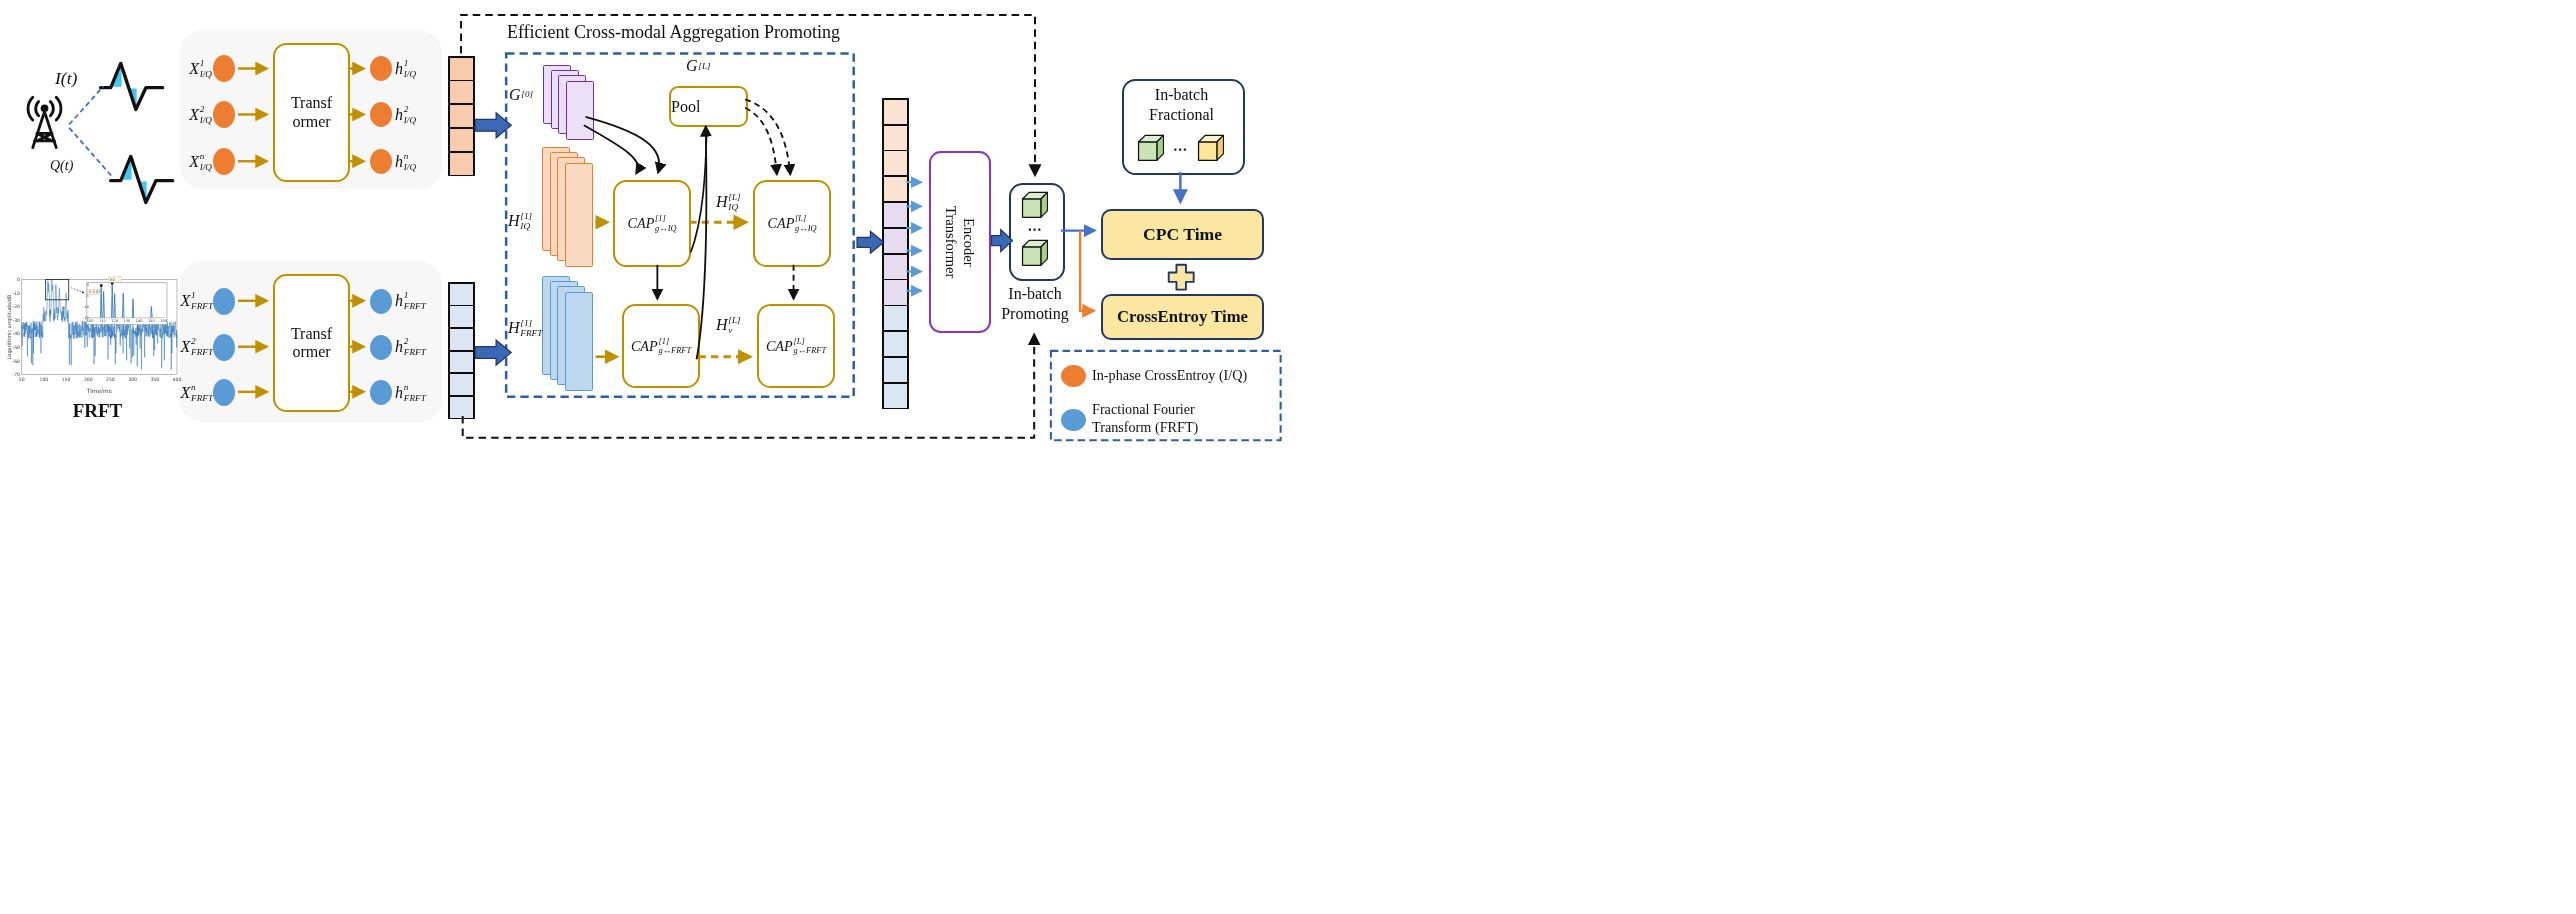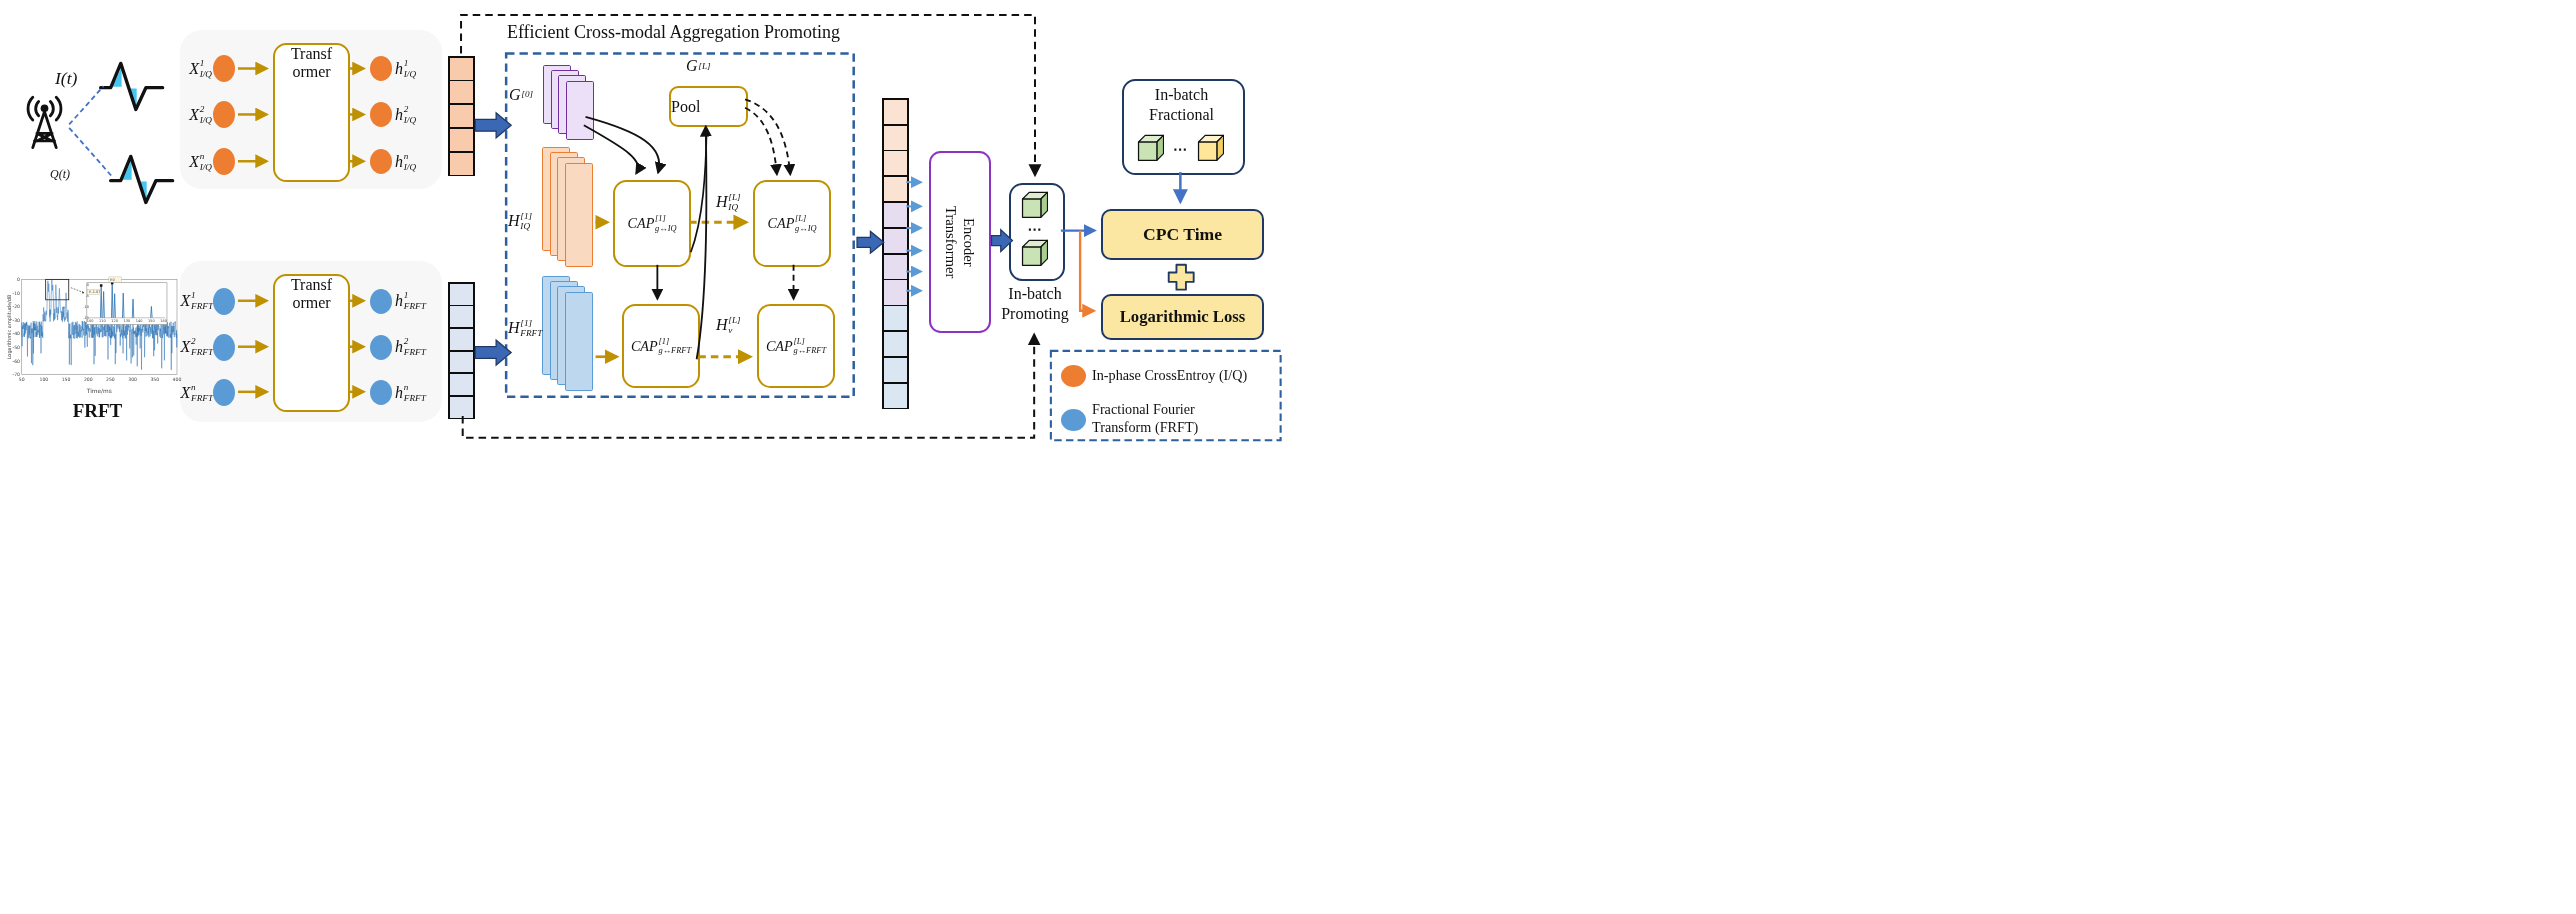--- a/index.html
+++ b/index.html
@@ -6,21 +6,21 @@
   #stage{position:relative;width:1288px;height:457px;background:#fff;overflow:hidden;
          font-family:"Liberation Serif",serif;color:#111;}
   .abs{position:absolute;}
   #wires{position:absolute;left:0;top:0;width:1288px;height:457px;pointer-events:none;z-index:40;}
 
   
   .gpanel{background:#f7f7f7;border-radius:22px;z-index:1;}
 
   
   .goldbox{background:#fff;border:2.5px solid #bf9000;border-radius:13.4px;display:flex;
-           flex-direction:column;align-items:center;z-index:5;}
+           flex-direction:column;align-items:center;justify-content:center;z-index:5;}
   .goldbox span{font-size:16px;line-height:1.15;}
 
   
   .m{display:inline-flex;align-items:center;font-style:italic;font-size:16px;line-height:1;white-space:nowrap;}
   .m .ss{display:inline-flex;flex-direction:column;justify-content:center;font-size:9.2px;line-height:1.1;margin-left:0.8px;}
   .m.cap{font-size:14.2px;}
   .m.cap .ss{font-size:8.4px;}
   .rowlab{display:flex;align-items:center;z-index:6;}
   .right{justify-content:flex-end;}
 
@@ -72,21 +72,21 @@
     <path d="M29,21 L15,64 M29,21 L43,64 M20,47 L38,47 M17,56 L41,56 M20,47 L38,56 M38,47 L20,56" stroke="#111" stroke-width="3.4" fill="none" stroke-linecap="round"></path>
     <path d="M22,9 A12,12 0 0,0 22,26" stroke="#111" stroke-width="3.4" fill="none" stroke-linecap="round"></path>
     <path d="M15,4  A19,19 0 0,0 15,31" stroke="#111" stroke-width="3.4" fill="none" stroke-linecap="round"></path>
     <path d="M36,9 A12,12 0 0,1 36,26" stroke="#111" stroke-width="3.4" fill="none" stroke-linecap="round"></path>
     <path d="M43,4  A19,19 0 0,1 43,31" stroke="#111" stroke-width="3.4" fill="none" stroke-linecap="round"></path>
   </svg>
 
   <div class="abs m" style="left:55px;top:70px;font-size:17.6px;z-index:6">
       <span>I(t)</span>
     </div>
-  <div class="abs m" style="left:50px;top:168px;font-size:12px;z-index:6">
+  <div class="abs m" style="left:50px;top:159px;font-size:14px;z-index:6">
       <span>Q(t)</span>
     </div>
 
   <svg class="abs" style="left:99px;top:59px;z-index:6" width="72" height="54" viewBox="0 0 86 64">
     <polygon points="16,33 27,33 27,9" fill="#45c6f0"></polygon>
     <polygon points="34,35 45,35 45,57" fill="#45c6f0"></polygon>
     <path d="M2,34 L14,34 L26,5 L44,60 L56,34 L76,34" stroke="#111" stroke-width="4" fill="none" stroke-linecap="round" stroke-linejoin="round"></path>
   </svg>
   <svg class="abs" style="left:109px;top:152px;z-index:6" width="72" height="54" viewBox="0 0 86 64">
     <polygon points="16,33 27,33 27,9" fill="#45c6f0"></polygon>
@@ -475,21 +475,21 @@
     <polygon points="3,12 25,12 25,34 3,34" fill="#ffe699" stroke="#111" stroke-width="1.5" stroke-linejoin="round"></polygon>
   </svg>
 
   <div class="abs lossbox" style="left:1101px;top:209px;width:159px;height:47px;">
       <span>CPC Time</span>
     </div>
   <svg class="abs" style="left:1167px;top:263px;z-index:6" width="28.4" height="28.4" viewBox="0 0 33 33">
     <polygon points="11,2 22,2 22,11 31,11 31,22 22,22 22,31 11,31 11,22 2,22 2,11 11,11" fill="#fbe7a1" stroke="#1f3864" stroke-width="2.2" stroke-linejoin="round"></polygon>
   </svg>
   <div class="abs lossbox" style="left:1101px;top:294px;width:159px;height:42px;font-size:16.7px;">
-      <span>Logarithmic Loss</span>
+      <span>CrossEntroy Time</span>
     </div>
 
   <div class="abs ellipse orange" style="left:1061px;top:365px;width:25px;height:22px;"></div>
   <div class="abs legend-text" style="left:1092px;top:365px;width:184px;height:22px;">
     <span>In-phase CrossEntroy (I/Q)</span>
     </div>
   <div class="abs ellipse blue" style="left:1061px;top:409px;width:25px;height:22px;"></div>
   <div class="abs legend-text" style="left:1092px;top:399px;width:176px;height:40px;">
     <span>Fractional Fourier</span>
       <span>Transform (FRFT)</span>

